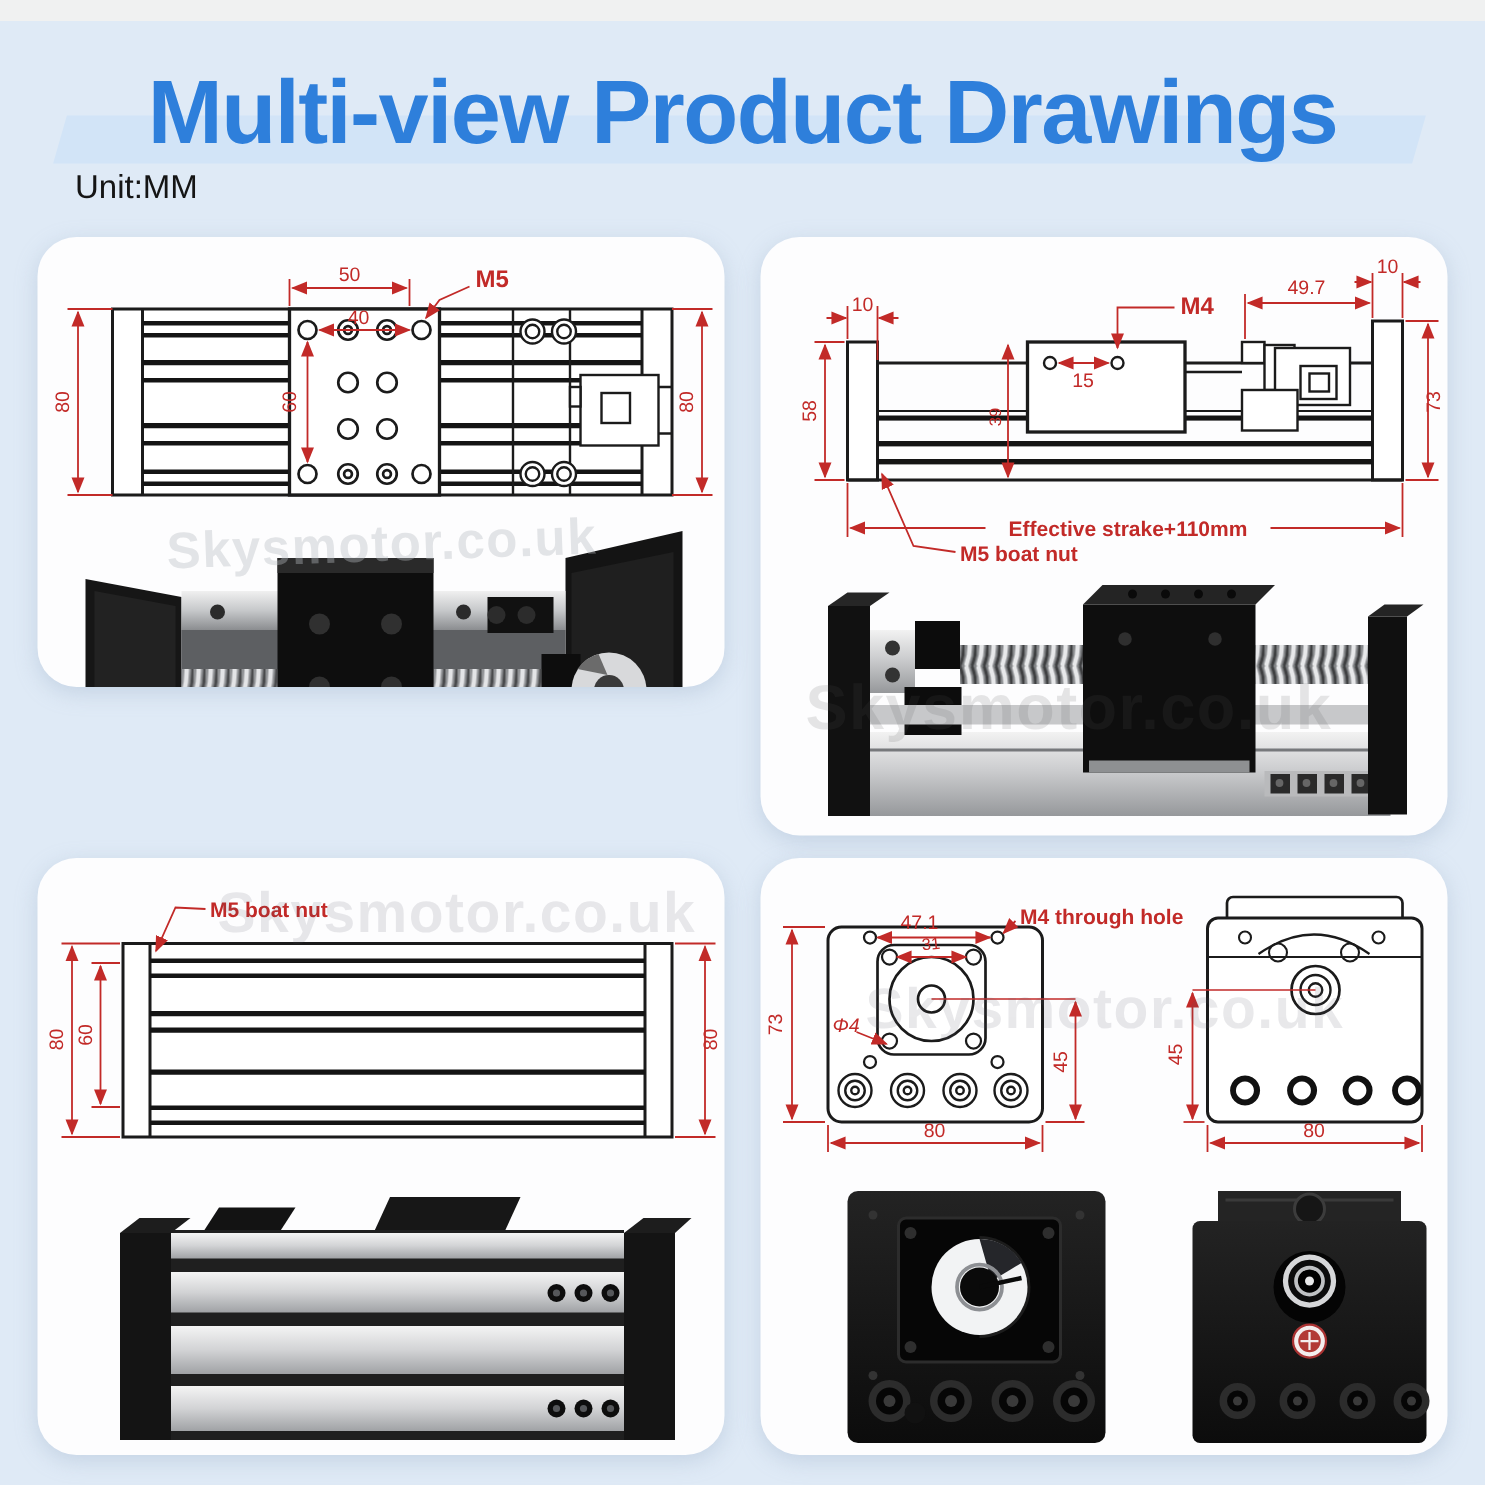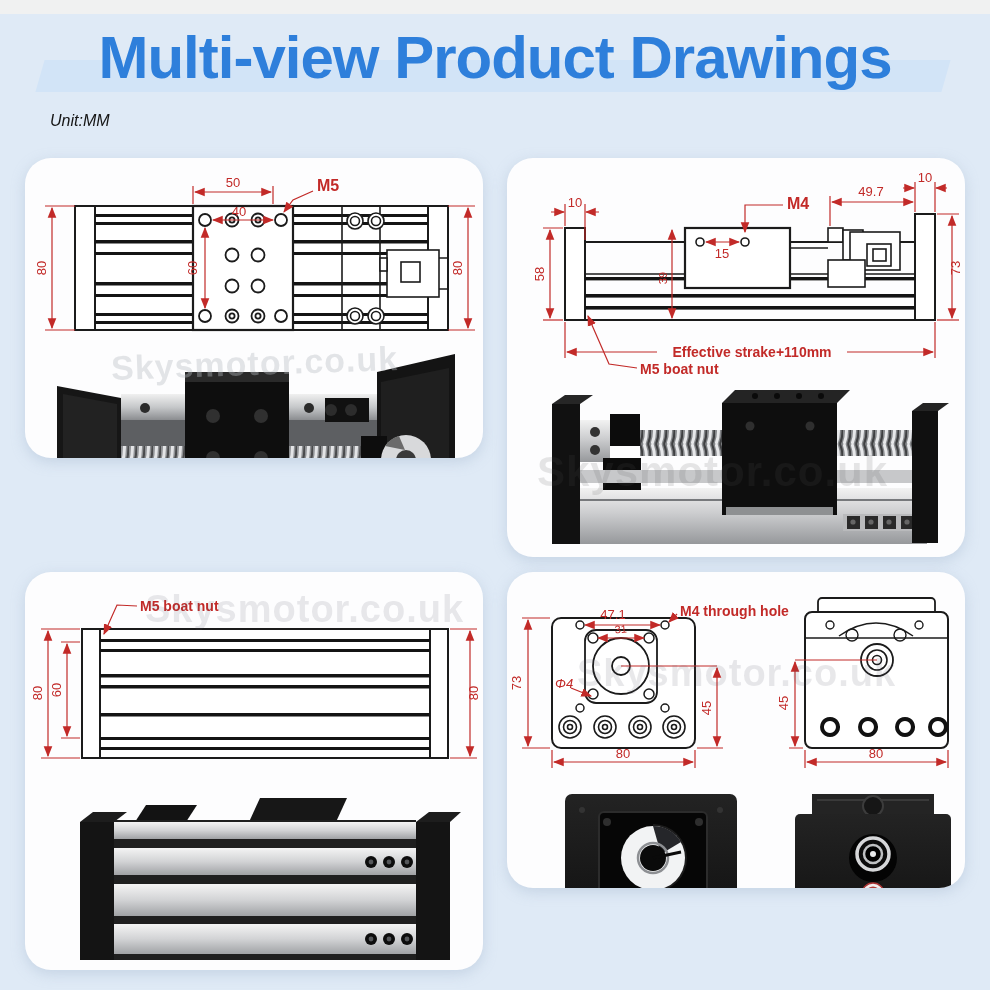--- a/index.html
+++ b/index.html
@@ -4,29 +4,29 @@
 <style>
   html,body{margin:0;padding:0;}
   body{
     width:990px;height:990px;overflow:hidden;
     font-family:"Liberation Sans", sans-serif;
     background:linear-gradient(180deg,#f0f1f2 0%,#e7eff8 3%,#e1ebf6 10%,#ddе9f5 50%,#dde9f5 100%);
     background-color:#dfeaf6;
     position:relative;
   }
   .topstrip{position:absolute;left:0;top:0;width:990px;height:14px;background:#f0f1f1;}
-  .title-wrap{position:absolute;left:0;top:14px;width:990px;height:90px;text-align:center;}
+  .title-wrap{position:absolute;left:0;top:31px;width:990px;height:90px;text-align:center;}
   .title-band{position:absolute;left:40px;top:46px;width:906px;height:32px;background:#d2e4f7;transform:skewX(-16deg);}
   .title-text{position:relative;display:inline-block;font-size:60px;font-weight:bold;color:#2e7fdb;letter-spacing:-1px;line-height:88px;}
-  .unit-note{position:absolute;left:50px;top:112px;font-size:16px;color:#151515;font-style:italic;}
+  .unit-note{position:absolute;left:50px;top:112px;font-size:22px;color:#151515;}
   .card{position:absolute;background:#fdfdfe;border-radius:26px;box-shadow:0 4px 14px rgba(150,170,195,.35);overflow:hidden;}
   .card.tl{left:25px;top:158px;width:458px;height:300px;}
   .card.tr{left:507px;top:158px;width:458px;height:399px;}
   .card.bl{left:25px;top:572px;width:458px;height:398px;}
-  .card.br{left:507px;top:572px;width:458px;height:316px;}
+  .card.br{left:507px;top:572px;width:458px;height:398px;}
   .card svg{position:absolute;left:0;top:0;}
   .wm{position:absolute;color:#9aa0a6;font-weight:bold;white-space:nowrap;pointer-events:none;letter-spacing:1px;}
   svg text{font-family:"Liberation Sans", sans-serif;}
   .dim{fill:#c22a28;font-size:13px;}
   .dim-sm{fill:#c22a28;font-size:11px;}
   .lbl{fill:#c22a28;font-size:16px;font-weight:bold;}
   .lbl-md{fill:#c22a28;font-size:14px;font-weight:bold;}
 </style>
 </head>
 <body>

